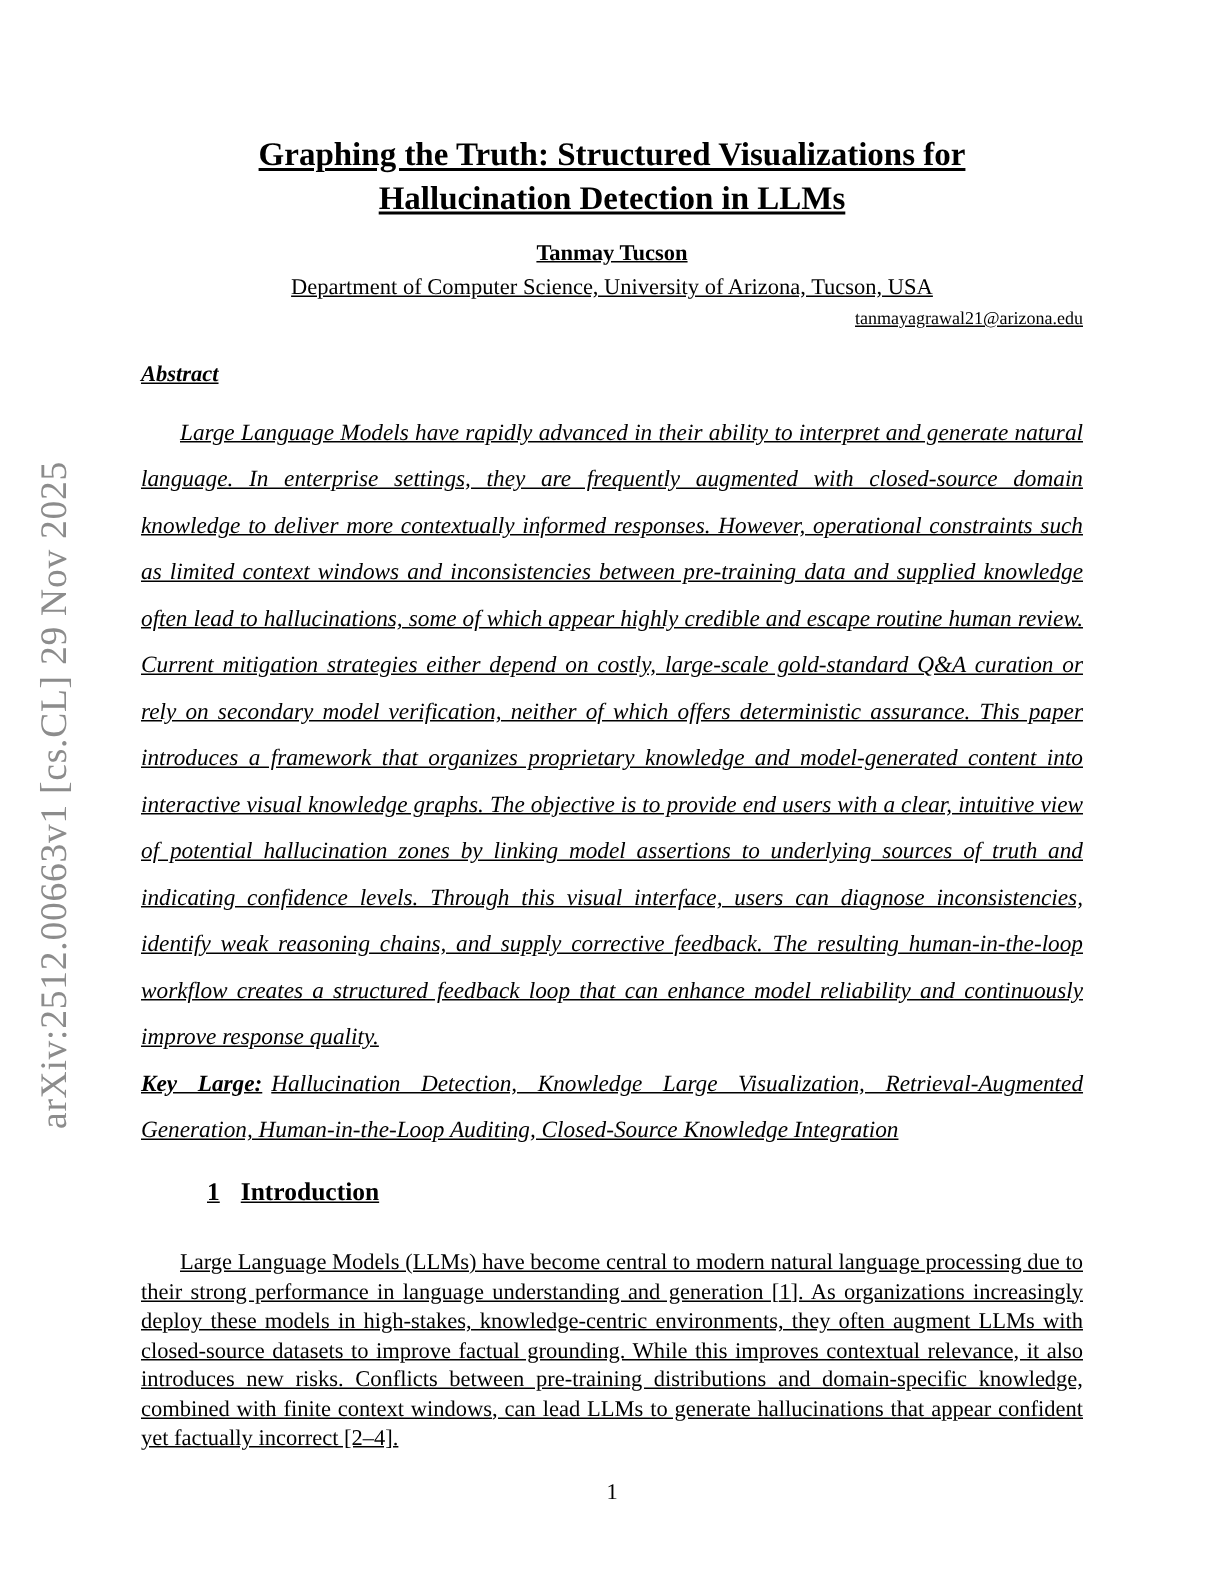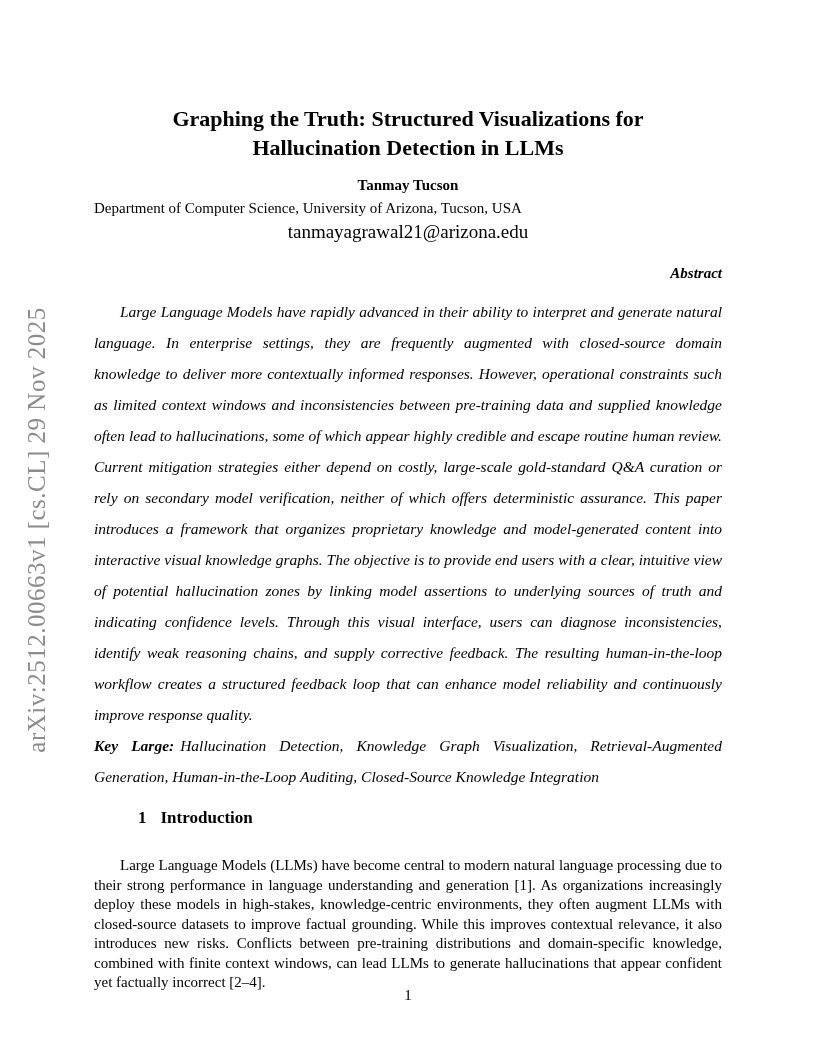--- a/index.html
+++ b/index.html
@@ -25,49 +25,50 @@
     transform-origin: center center;
     white-space: nowrap;
     color: #8c8c8c;
     font-size: 25px;
     letter-spacing: 0.5px;
   }
   .content {
     position: absolute;
     left: 94px;
     right: 94px;
-    top: 16px;
+    top: 0;
+    text-decoration: underline;
   }
   .title {
     margin-top: 88px;
     text-align: center;
     font-size: 22px;
     font-weight: bold;
     line-height: 29px;
   }
   .title-line { display: block; }
   .author {
     margin-top: 15px;
     text-align: center;
     font-size: 15px;
     font-weight: bold;
   }
   .affiliation {
     margin-top: 6px;
-    text-align: left;
+    text-align: center;
     font-size: 15px;
   }
   .email {
     margin-top: 4px;
-    text-align: center;
-    font-size: 19px;
+    text-align: right;
+    font-size: 12px;
   }
   .abstract-heading {
     margin-top: 22px;
-    text-align: right;
+    text-align: left;
     font-size: 15px;
     font-weight: bold;
     font-style: italic;
   }
   .abstract-text {
     margin-top: 14px;
     font-size: 15.5px;
     font-style: italic;
     text-align: justify;
     line-height: 31px;
@@ -124,21 +125,21 @@
 
     <div class="affiliation">Department of Computer Science, University of Arizona, Tucson, USA</div>
 
     <div class="email">tanmayagrawal21@arizona.edu</div>
 
     <div class="abstract-heading">Abstract</div>
 
     <p class="abstract-text">Large Language Models have rapidly advanced in their ability to interpret and generate natural language. In enterprise settings, they are frequently augmented with closed-source domain knowledge to deliver more contextually informed responses. However, operational constraints such as limited context windows and inconsistencies between pre-training data and supplied knowledge often lead to hallucinations, some of which appear highly credible and escape routine human review. Current mitigation strategies either depend on costly, large-scale gold-standard Q&amp;A curation or rely on secondary model verification, neither of which offers deterministic assurance. This paper introduces a framework that organizes proprietary knowledge and model-generated content into interactive visual knowledge graphs. The objective is to provide end users with a clear, intuitive view of potential hallucination zones by linking model assertions to underlying sources of truth and indicating confidence levels. Through this visual interface, users can diagnose inconsistencies, identify weak reasoning chains, and supply corrective feedback. The resulting human-in-the-loop workflow creates a structured feedback loop that can enhance model reliability and continuously improve response quality.</p>
 
     <p class="keywords">
-      <span class="kw-label">Key Large:</span><span>Hallucination Detection, Knowledge Graph Visualization, Retrieval-Augmented Generation, Human-in-the-Loop Auditing, Closed-Source Knowledge Integration</span>
+      <span class="kw-label">Key Large:</span><span>Hallucination Detection, Knowledge Large Visualization, Retrieval-Augmented Generation, Human-in-the-Loop Auditing, Closed-Source Knowledge Integration</span>
     </p>
 
     <h2 class="section-heading">
       <span class="sec-num">1</span><span>Introduction</span>
     </h2>
 
     <p class="intro-text">Large Language Models (LLMs) have become central to modern natural language processing due to their strong performance in language understanding and generation [1]. As organizations increasingly deploy these models in high-stakes, knowledge-centric environments, they often augment LLMs with closed-source datasets to improve factual grounding. While this improves contextual relevance, it also introduces new risks. Conflicts between pre-training distributions and domain-specific knowledge, combined with finite context windows, can lead LLMs to generate hallucinations that appear confident yet factually incorrect [2–4].</p>
 
   </div>
 

